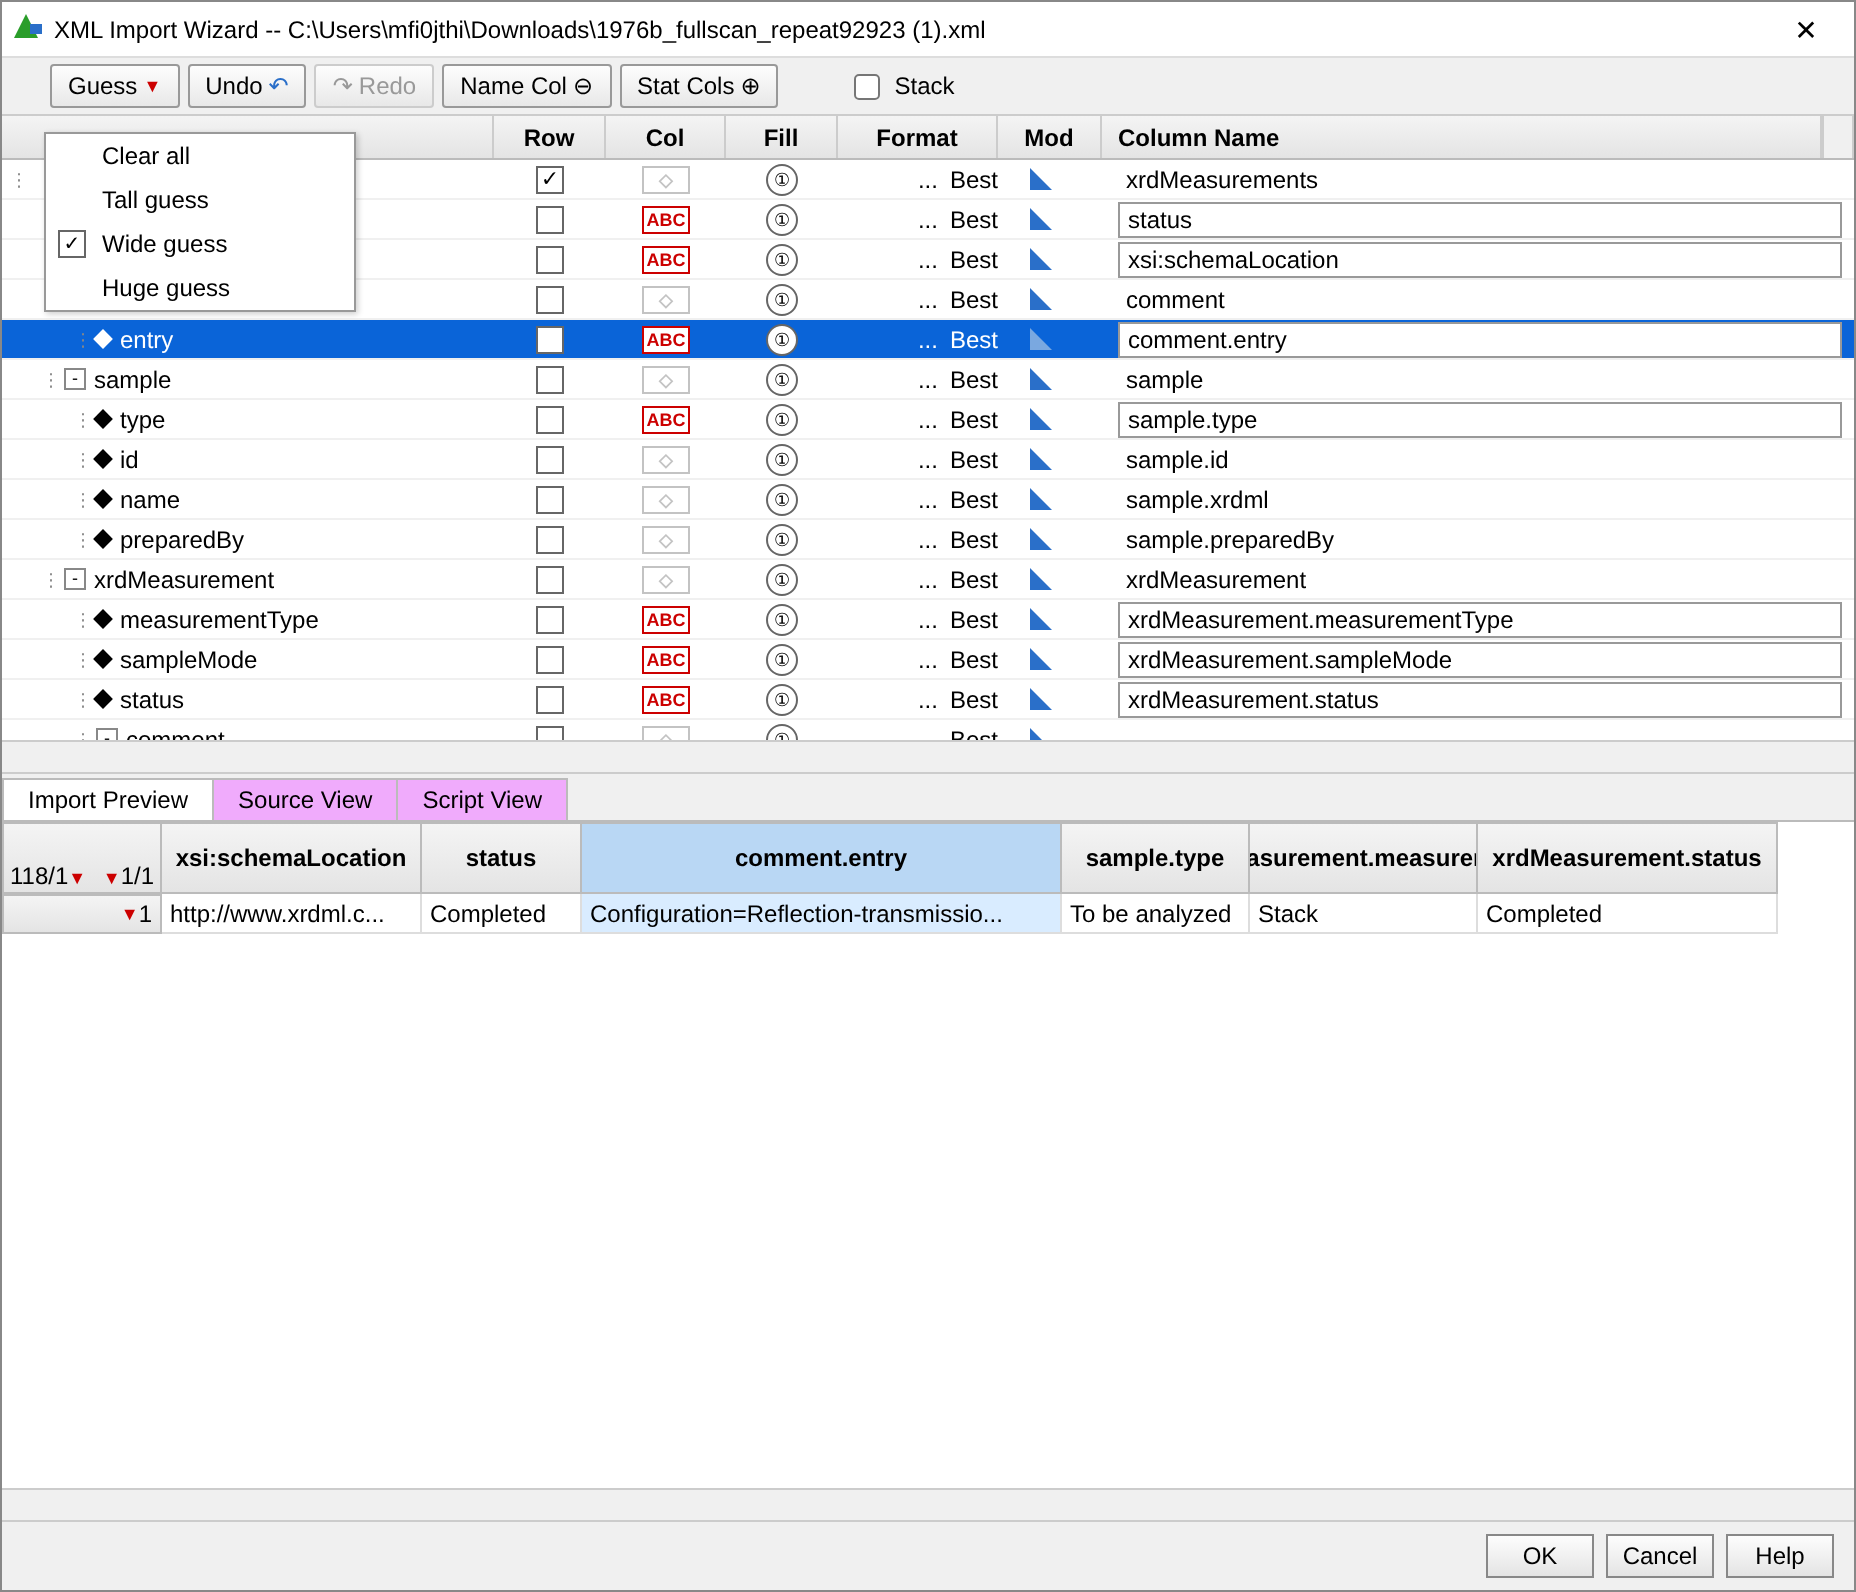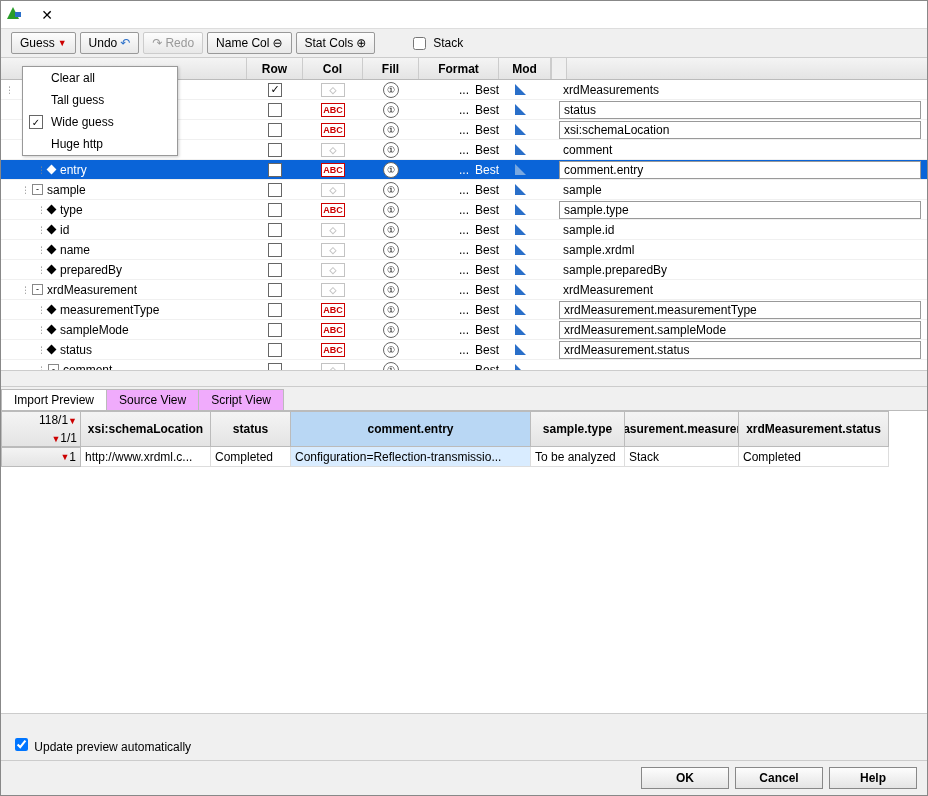--- a/index.html
+++ b/index.html
@@ -2,21 +2,21 @@
 <html><head>
 <meta charset="utf-8">
 <style>
 * { box-sizing: border-box; font-family: "Segoe UI", Tahoma, sans-serif; font-size: 12px; }
 body { margin: 0; background: #fff; }
 .window { width: 928px; height: 796px; border: 1px solid #888; display: flex; flex-direction: column; background: #f0f0f0; }
 .titlebar { height: 28px; background: #fff; display: flex; align-items: center; padding: 0 4px; border-bottom: 1px solid #ddd; }
 .titlebar .icon-app { margin-right: 6px; }
 .titlebar .title { flex: 1; white-space: nowrap; overflow: hidden; }
 .titlebar .close { width: 40px; text-align: center; font-size: 14px; cursor: pointer; }
-.toolbar { height: 28px; background: #f0f0f0; display: flex; align-items: center; padding: 2px 10px; gap: 4px; }
+.toolbar { height: 28px; background: #f0f0f0; display: flex; align-items: center; padding: 2px 24px; gap: 4px; }
 .tbtn { border: 1px solid #999; background: linear-gradient(#fdfdfd,#e8e8e8); padding: 2px 8px; border-radius: 2px; cursor: pointer; display: flex; align-items: center; gap: 3px; height: 22px; }
 .tbtn.disabled { color: #999; border-color: #ccc; }
 .chk { display: flex; align-items: center; gap: 4px; margin-left: 30px; }
 .dropdown-menu { position: absolute; top: 66px; left: 22px; width: 156px; background: #fff; border: 1px solid #999; box-shadow: 1px 1px 3px rgba(0,0,0,0.2); z-index: 10; }
 .dropdown-menu .mi { display: flex; align-items: center; height: 22px; padding: 0 8px 0 28px; position: relative; cursor: pointer; }
 .dropdown-menu .mi .chkmark { position: absolute; left: 6px; width: 14px; height: 14px; border: 1px solid #666; background: #fff; display: flex; align-items: center; justify-content: center; font-size: 10px; }
 .grid-area { flex: 0 0 330px; background: #fff; border-top: 1px solid #ccc; border-bottom: 1px solid #ccc; display: flex; flex-direction: column; overflow: hidden; }
 .ghdr { display: flex; height: 22px; background: linear-gradient(#f4f4f4,#e4e4e4); border-bottom: 1px solid #bbb; font-weight: bold; }
 .ghdr > div { border-right: 1px solid #ccc; display: flex; align-items: center; justify-content: center; }
 .col-tree { width: 246px; justify-content: flex-start !important; padding-left: 6px; }
@@ -49,37 +49,38 @@
 .preview { flex: 1; background: #fff; display: flex; flex-direction: column; overflow: auto; }
 .phdr-wrap { display: flex; }
 .prow-hdr { background: linear-gradient(#f4f4f4,#e4e4e4); border: 1px solid #bbb; display: flex; align-items: center; justify-content: flex-end; padding: 0 4px; height: 36px; }
 .pcol { border: 1px solid #bbb; border-left: none; height: 36px; display: flex; align-items: center; justify-content: center; text-align: center; font-weight: bold; background: linear-gradient(#f4f4f4,#e4e4e4); overflow: hidden; padding: 0 4px; }
 .pcol.sel { background: #b9d7f4; }
 .pbody { display: flex; }
 .pcell { border-right: 1px solid #ddd; border-bottom: 1px solid #ddd; height: 20px; padding: 0 4px; white-space: nowrap; overflow: hidden; display: flex; align-items: center; }
 .pcell.sel { background: #d9ecff; text-align: right; }
 .footer { padding: 6px 10px; display: flex; align-items: center; }
 .btnrow { padding: 6px 10px; display: flex; justify-content: flex-end; gap: 6px; border-top: 1px solid #ccc; }
-.btn { width: 88px; height: 22px; border: 1px solid #888; background: linear-gradient(#fdfdfd,#e4e4e4); cursor: pointer; font-weight: bold; }
+.btn { width: 54px; height: 22px; border: 1px solid #888; background: linear-gradient(#fdfdfd,#e4e4e4); cursor: pointer; }
 .redtri { color:#c00; font-size:9px; }
-.corner-cell { width: 80px; background: linear-gradient(#f4f4f4,#e4e4e4); border:1px solid #bbb; display:flex; flex-direction:column; justify-content:space-between; align-items:flex-end; padding:1px 3px; font-size:11px; }
+.corner-cell { width: 80px; background: linear-gradient(#f4f4f4,#e4e4e4); border:1px solid #bbb; display:flex; flex-direction:row; justify-content:space-between; align-items:flex-end; padding:1px 3px; font-size:11px; }
 .scroll-sb { width: 16px; background:#f0f0f0; border-left:1px solid #ccc; }
 </style>
 </head>
 <body>
 
 <div class="window">
 
   <div class="titlebar">
     <span class="icon-app">
       <svg width="16" height="16">
           <polygon points="2,14 8,2 14,14" fill="#2a9d2a"></polygon>
           <rect x="10" y="7" width="6" height="5" fill="#2a6fc9"></rect>
         </svg>
     </span>
+    <span class="title">XML Import Wizard -- C:\Users\mfi0jthi\Downloads\1976b_fullscan_repeat92923 (1).xml</span>
     <span class="close">✕</span>
   </div>
 
   <div class="toolbar">
     <div class="tbtn">
         <span>Guess</span>
         <span class="redtri">▼</span>
       </div>
     <div class="tbtn">
         <span>Undo</span>
@@ -108,32 +109,33 @@
         <span>Clear all</span>
       </div>
     <div class="mi">
         <span>Tall guess</span>
       </div>
     <div class="mi">
         <span class="chkmark">✓</span>
         <span>Wide guess</span>
       </div>
     <div class="mi">
-        <span>Huge http</span>
+        <span>Huge guess</span>
       </div>
   </div>
 
   <div class="grid-area">
     <div class="ghdr">
       <div class="col-tree"></div>
       <div class="col-row">Row</div>
       <div class="col-col">Col</div>
       <div class="col-fill">Fill</div>
       <div class="col-fmt">Format</div>
       <div class="col-mod">Mod</div>
+      <div class="col-name">Column Name</div>
       <div class="scroll-sb"></div>
     </div>
     <div class="gbody" id="gbody">
         <div class="grow">
           <div class="tree-cell">
             <span class="tree-indent" style="width:0px"></span>
             <span style="color:#888;font-size:9px;margin-right:2px">⋮</span>
             <span></span>
           </div>
           <div class="col-row">
@@ -567,23 +569,20 @@
           <div class="pcell sel" style="width: 240px;">Configuration=Reflection-transmissio...</div>
           <div class="pcell" style="width: 94px;">To be analyzed</div>
           <div class="pcell" style="width: 114px;">Stack</div>
           <div class="pcell" style="width: 150px;">Completed</div>
         </div>
     </div>
     <div style="flex:1"></div>
     <div class="hscroll"></div>
   </div>
 
-  <div class="footer">
-    <label><input type="checkbox" checked="" style=""> <span>Update preview automatically</span></label>
-  </div>
 
   <div class="btnrow">
     <button class="btn">OK</button>
     <button class="btn">Cancel</button>
     <button class="btn">Help</button>
   </div>
 
 </div>
 
 </body></html>

